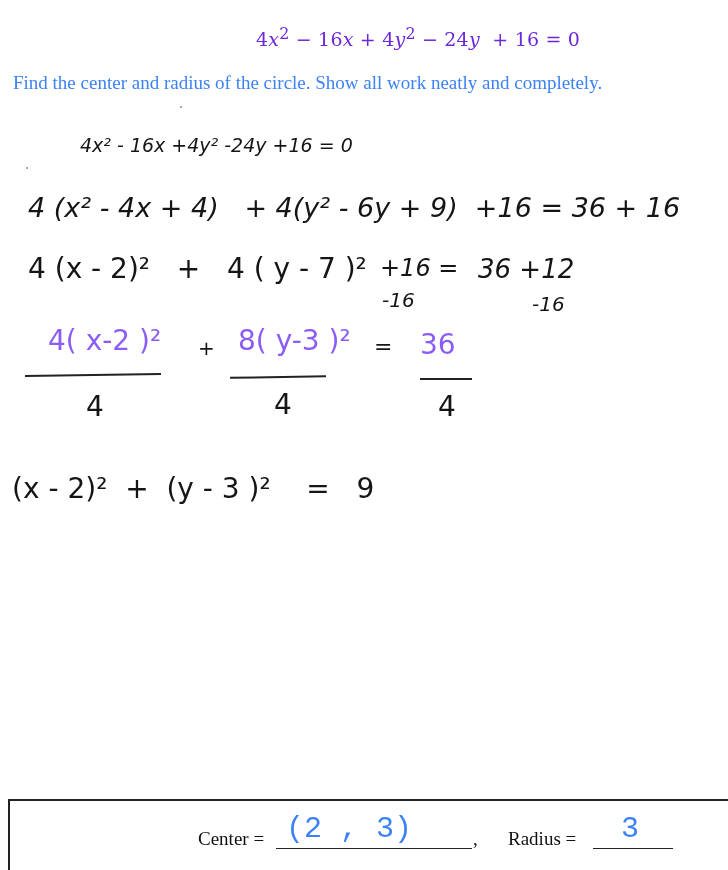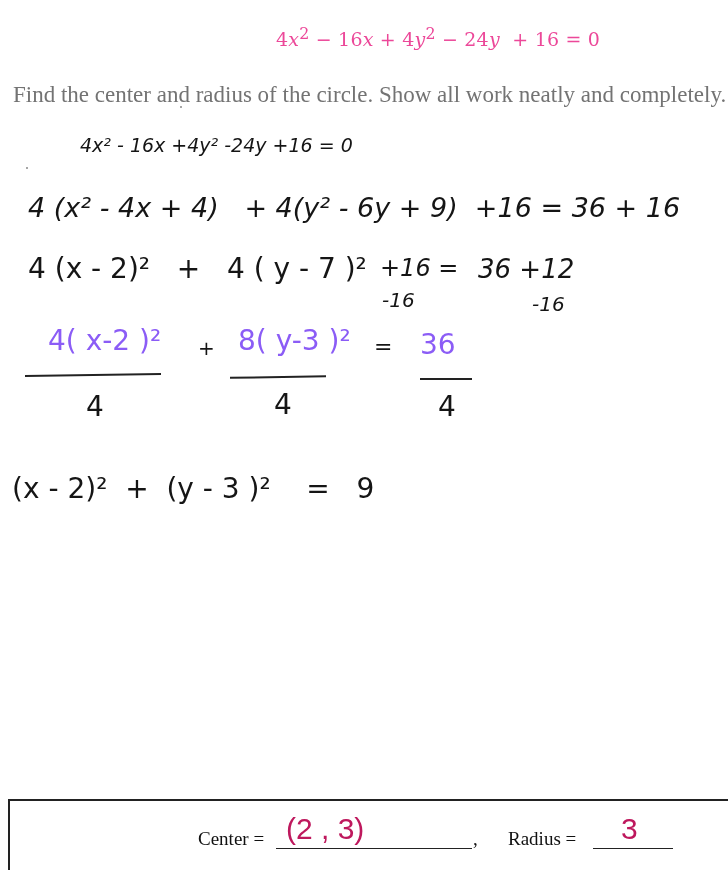--- a/index.html
+++ b/index.html
@@ -1,40 +1,40 @@
 <!DOCTYPE html>
 <html><head>
 <meta charset="utf-8">
 <style>
   html, body { margin: 0; padding: 0; background: #ffffff; }
   body { width: 728px; height: 870px; position: relative; overflow: hidden; color: #111; }
   .equation {
-    position: absolute; left: 276px; top: 24px;
-    font-family: "DejaVu Serif", serif; font-size: 19px; color: #ec4899; letter-spacing: 0.2px;
+    position: absolute; left: 256px; top: 24px;
+    font-family: "DejaVu Serif", serif; font-size: 19px; color: #6d28d9; letter-spacing: 0.2px;
   }
   .equation i { font-style: italic; }
   .instructions {
-    position: absolute; left: 13px; top: 82px;
-    font-family: "Liberation Serif", serif; font-size: 23px; color: #737373;
+    position: absolute; left: 13px; top: 72px;
+    font-family: "Liberation Serif", serif; font-size: 19px; color: #3b82f6;
   }
   .hw {
     position: absolute; font-family: "DejaVu Sans", sans-serif; color: #151515;
     font-style: italic; font-weight: normal; white-space: nowrap;
   }
   .line { position: absolute; height: 2px; background: #222; }
   .frac-num { position: absolute; font-family: "DejaVu Sans", sans-serif; font-size: 28px; color: #8b5cf6; white-space: nowrap; }
   .frac-den { position: absolute; font-family: "DejaVu Sans", sans-serif; font-size: 28px; color: #151515; }
   .answer-box {
     position: absolute; left: 8px; top: 799px; width: 730px; height: 80px;
     border-top: 2px solid #222; border-left: 2px solid #222;
   }
   .answer-row { position: absolute; top: 818px; left: 16px; width: 728px; height: 40px; padding-left: 11px; }
   .label { position: absolute; font-family: "Liberation Serif", serif; font-size: 19px; color: #111; top: 10px; }
   .blank { position: absolute; border-bottom: 1.5px solid #222; height: 30px; top: 0; }
-  .answer-val { position: absolute; font-family: Liberation Sans, sans-serif; font-size: 30px; color: #be185d; top: -6px; }
+  .answer-val { position: absolute; font-family: Liberation Mono, monospace; font-size: 30px; color: #3b82f6; top: -6px; }
   .dot { position: absolute; width: 2px; height: 2px; background: #888; border-radius: 1px; }
 </style>
 </head>
 <body>
 
 <div class="equation">
   <span>4</span><i>x</i><sup>2</sup><span> − 16</span><i>x</i><span> + 4</span><i>y</i><sup>2</sup><span> − 24</span><i>y</i><span style="white-space:pre">  + 16 = 0</span>
 </div>
 
 <div class="instructions">Find the center and radius of the circle. Show all work neatly and completely.</div>

